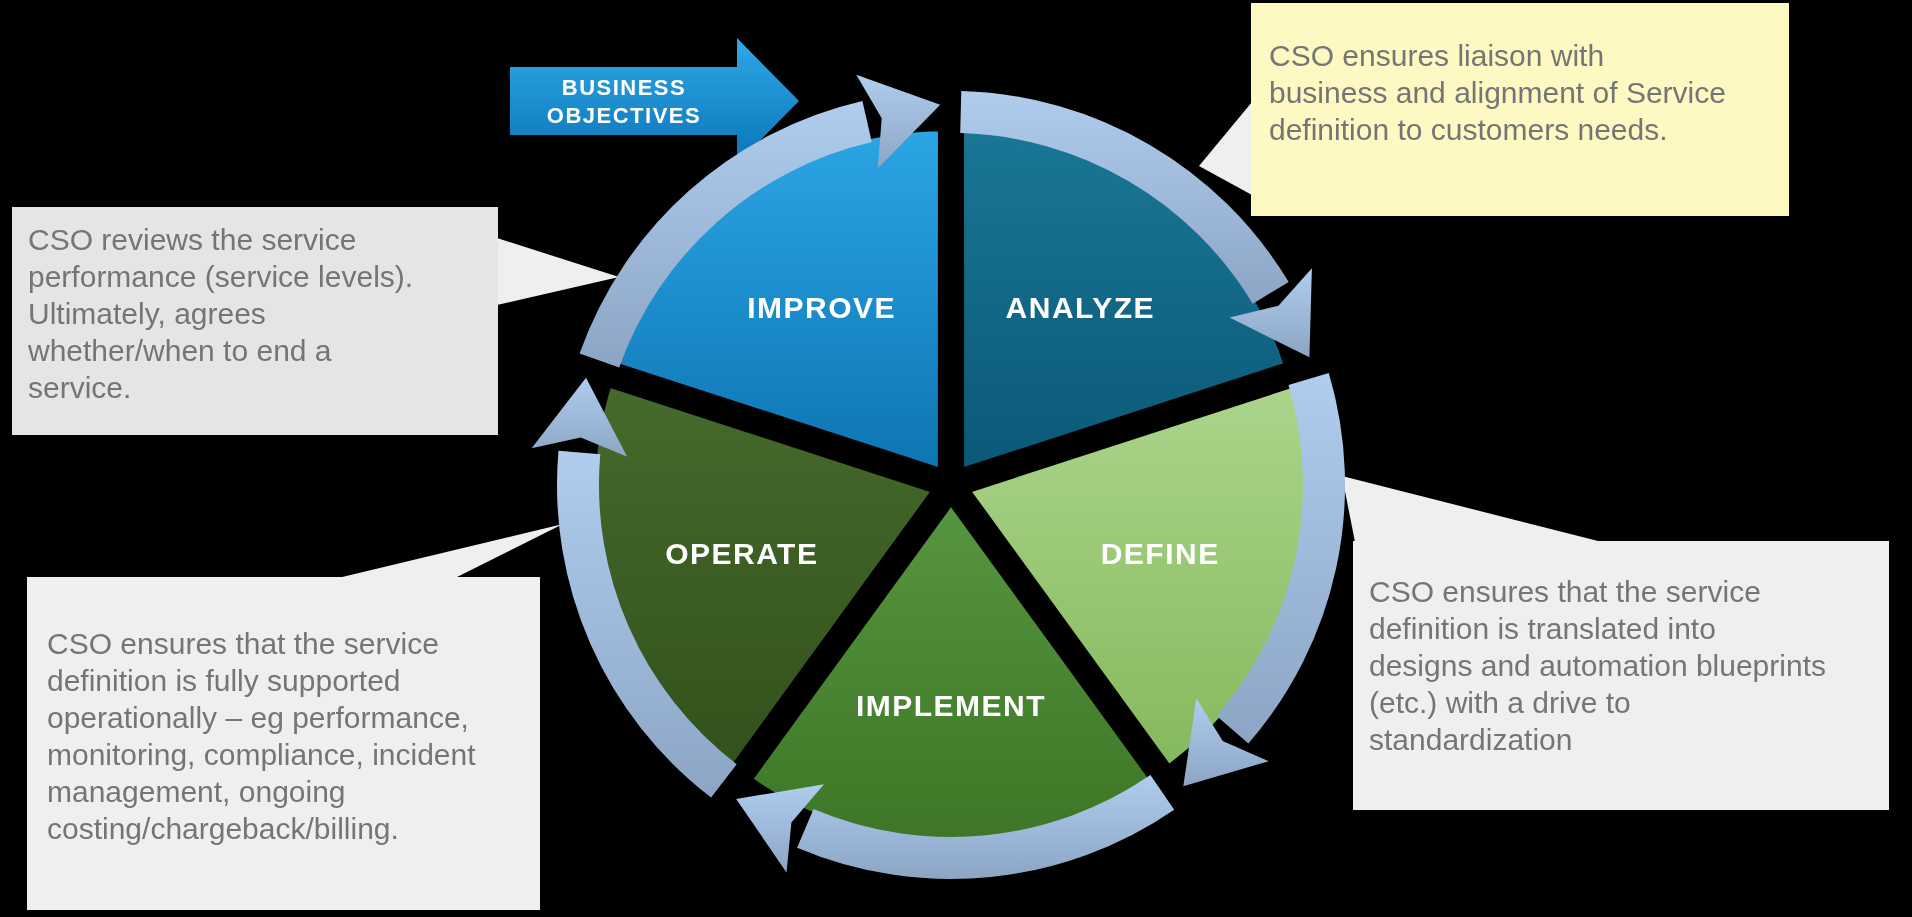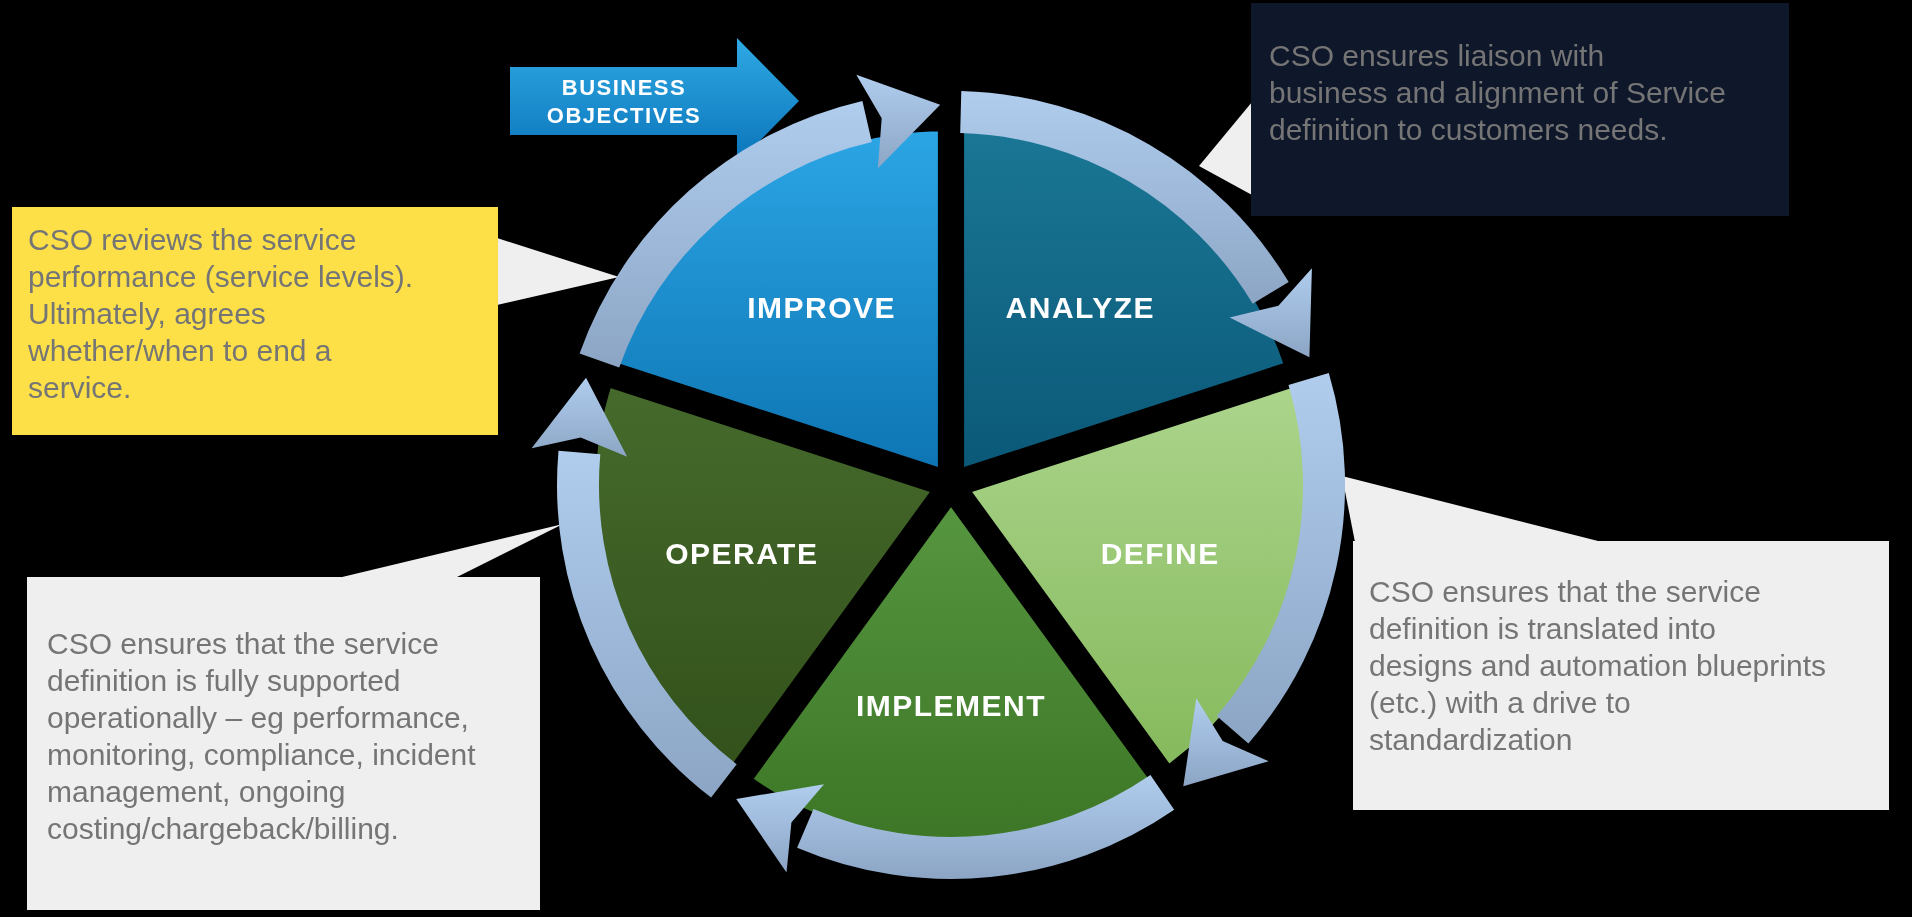--- a/index.html
+++ b/index.html
@@ -96,27 +96,27 @@
       </g>
     <g id="labels-group">
         <text x="1080.3" y="307.0" dy="0.35em" class="slice-label" style="fill: rgb(255, 255, 255);">ANALYZE</text>
         <text x="1160.2" y="553.0" dy="0.35em" class="slice-label" style="fill: rgb(255, 255, 255);">DEFINE</text>
         <text x="951.0" y="705.0" dy="0.35em" class="slice-label" style="fill: rgb(255, 255, 255);">IMPLEMENT</text>
         <text x="741.8" y="553.0" dy="0.35em" class="slice-label" style="fill: rgb(255, 255, 255);">OPERATE</text>
         <text x="821.7" y="307.0" dy="0.35em" class="slice-label" style="fill: rgb(255, 255, 255);">IMPROVE</text>
       </g>
   </svg>
 
-  <div class="callout" style="left: 1251px; top: 3px; width: 538px; height: 213px; padding: 34px 10px 0px 18px; background: #0f172a; color: rgb(117, 117, 117);">
+  <div class="callout" style="left: 1251px; top: 3px; width: 538px; height: 213px; padding: 34px 10px 0px 18px; background: #fef9c3; color: rgb(117, 117, 117);">
     <p>CSO ensures liaison with
 business and alignment of Service
 definition to customers needs.</p>
   </div>
 
-  <div class="callout" style="left: 12px; top: 207px; width: 486px; height: 228px; padding: 14px 6px 0px 16px; background: #fde047; color: rgb(117, 117, 117);">
+  <div class="callout" style="left: 12px; top: 207px; width: 486px; height: 228px; padding: 14px 6px 0px 16px; background: #e5e5e5; color: rgb(117, 117, 117);">
     <p>CSO reviews the service
 performance (service levels).
 Ultimately, agrees
 whether/when to end a
 service.</p>
   </div>
 
   <div class="callout" style="left: 27px; top: 577px; width: 513px; height: 333px; padding: 48px 8px 0px 20px; background: rgb(239, 239, 239); color: rgb(117, 117, 117);">
     <p>CSO ensures that the service
 definition is fully supported

